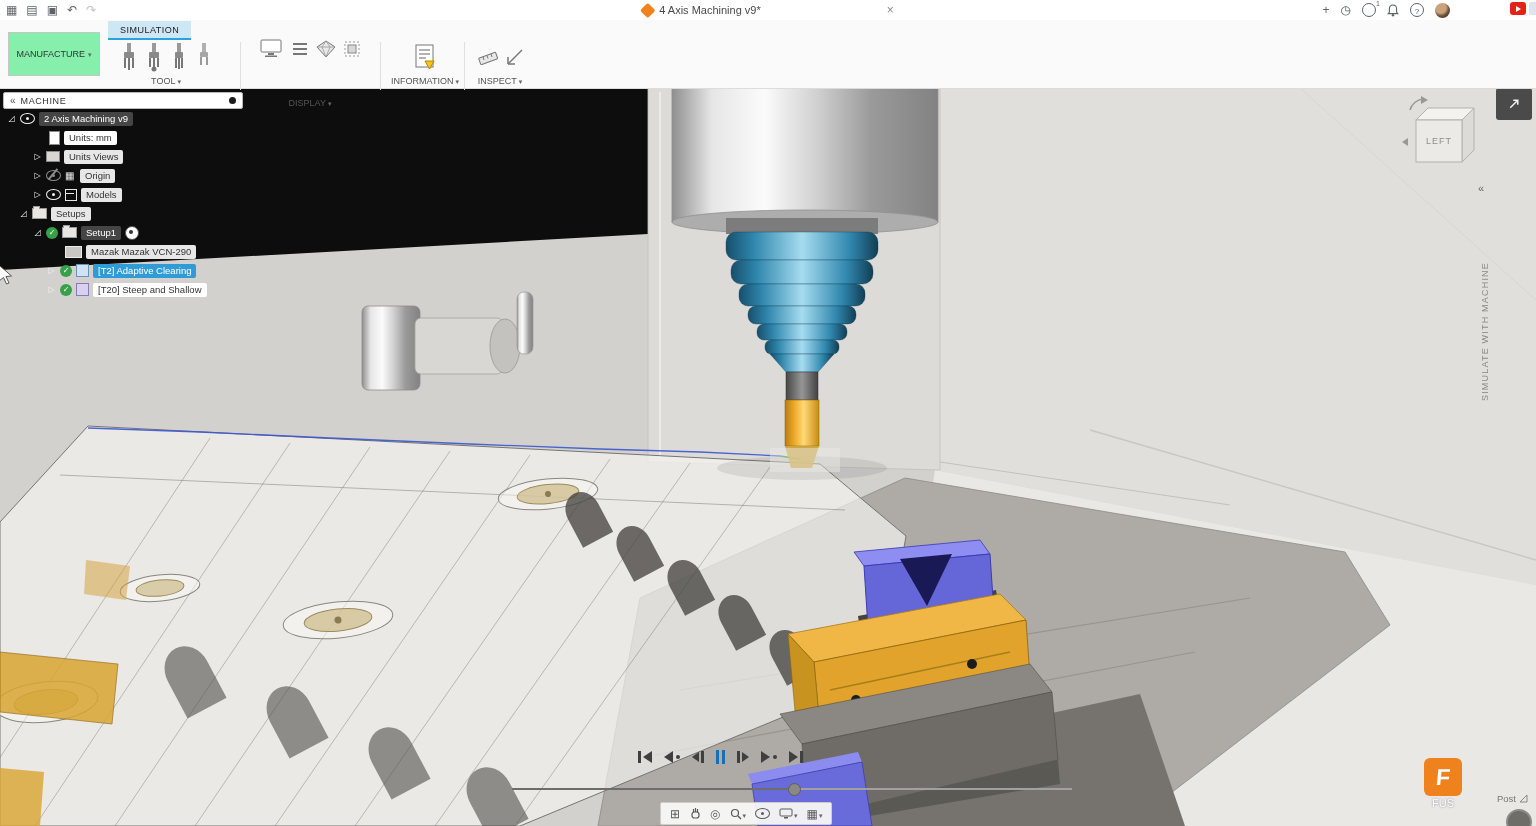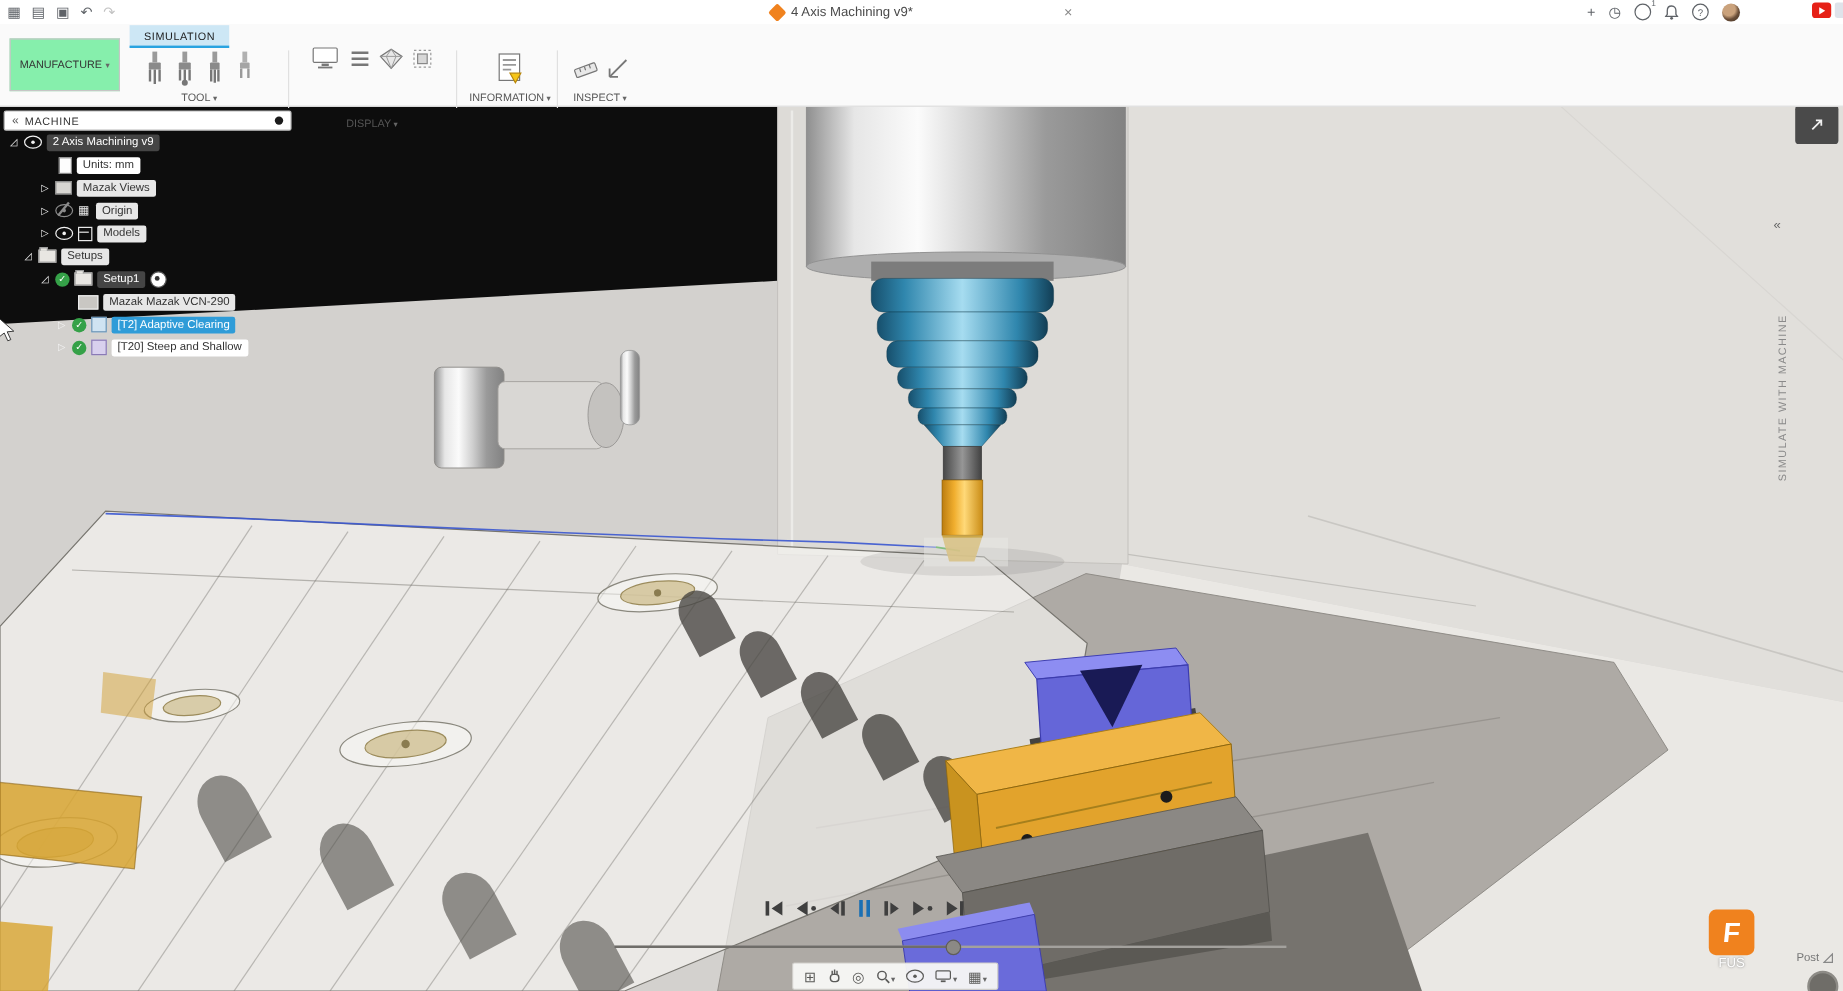--- a/index.html
+++ b/index.html
@@ -447,21 +447,21 @@
       <span class="i-eye"></span>
       <span class="chip chip-dark">2 Axis Machining v9</span>
     </div>
     <div class="brow" style="padding-left:46px;">
       <span class="i-doc"></span>
       <span class="chip chip-white">Units: mm</span>
     </div>
     <div class="brow" style="padding-left:30px;">
       <span class="ar closed"></span>
       <span class="i-views"></span>
-      <span class="chip chip-light">Mazak Views</span>
+      <span class="chip chip-light">Units Views</span>
     </div>
     <div class="brow" style="padding-left:30px;">
       <span class="ar closed"></span>
       <span class="i-eye off"></span>
       <span class="i-grid9">▦</span>
       <span class="chip chip-light">Origin</span>
     </div>
     <div class="brow" style="padding-left:30px;">
       <span class="ar closed"></span>
       <span class="i-eye"></span>
@@ -491,20 +491,31 @@
       <span class="chip chip-sel">[T2] Adaptive Clearing</span>
     </div>
     <div class="brow" style="padding-left:44px;">
       <span class="ar closed"></span>
       <span class="i-check"></span>
       <span class="i-op2"></span>
       <span class="chip chip-white">[T20] Steep and Shallow</span>
     </div>
   </div>
 
+  <div id="viewcube">
+    <svg width="84" height="88" viewBox="0 0 84 88">
+      <path d="M10,16 A15,15 0 0 1 23,5" stroke="#9a9896" fill="none" stroke-width="1.5"></path>
+      <polygon points="21,2 28,6 21,10" fill="#9a9896"></polygon>
+      <polygon points="16,26 28,14 74,14 62,26" fill="#f3f2ef" stroke="#b3b1ad"></polygon>
+      <polygon points="62,26 74,14 74,56 62,68" fill="#dddbd7" stroke="#b3b1ad"></polygon>
+      <rect x="16" y="26" width="46" height="42" fill="#eceae7" stroke="#b3b1ad"></rect>
+      <text x="39" y="50" font-size="9" fill="#8f8d89" text-anchor="middle" letter-spacing="1">LEFT</text>
+      <polygon points="8,44 2,48 8,52" fill="#9a9896"></polygon>
+    </svg>
+  </div>
 
   <div class="abs rr" id="rr-back">←</div>
   <div class="abs rr" id="rr-grid">
     <svg width="15" height="15" viewBox="0 0 15 15">
         <rect x="1" y="1" width="5.5" height="5.5" fill="none" stroke="#666"></rect>
         <rect x="8.5" y="1" width="5.5" height="5.5" fill="none" stroke="#666"></rect>
         <rect x="1" y="8.5" width="5.5" height="5.5" fill="none" stroke="#666"></rect>
         <rect x="8.5" y="8.5" width="5.5" height="5.5" fill="none" stroke="#666"></rect>
       </svg>
   </div>

